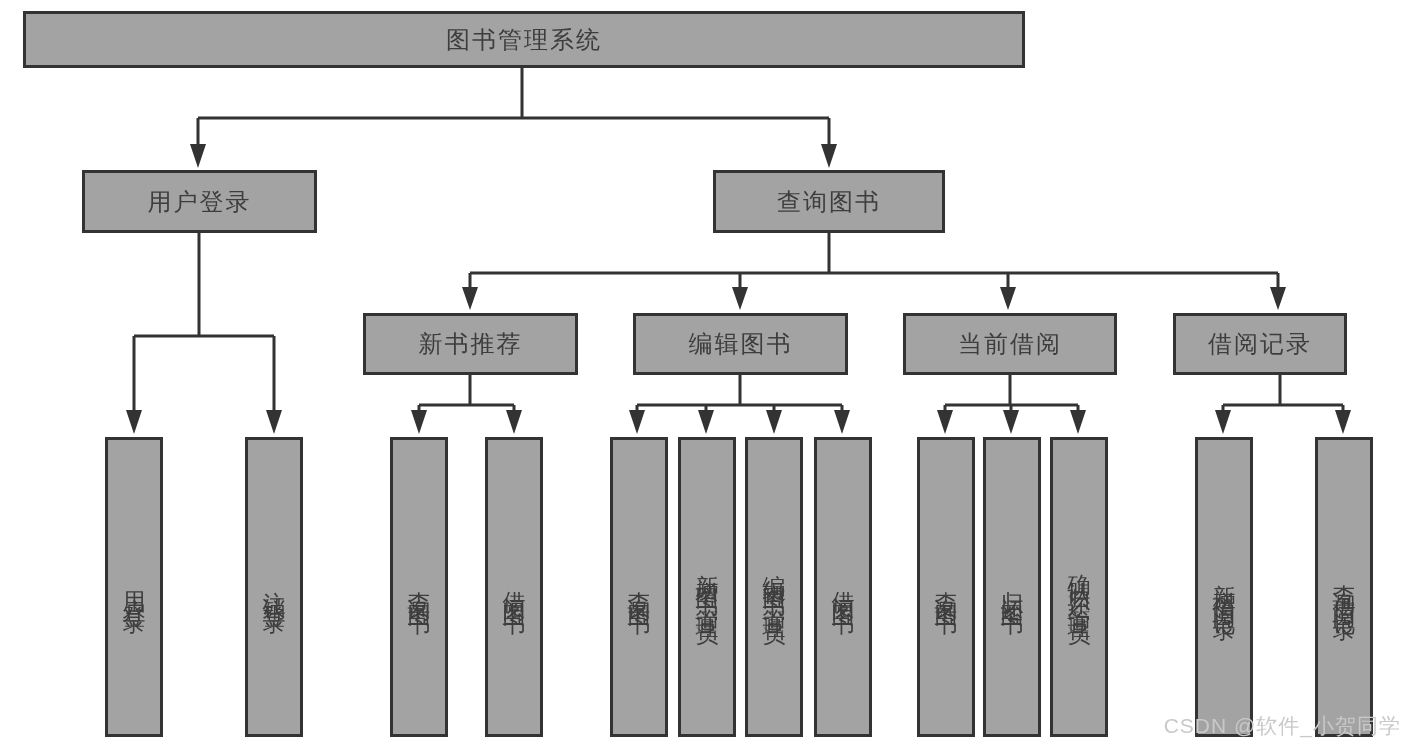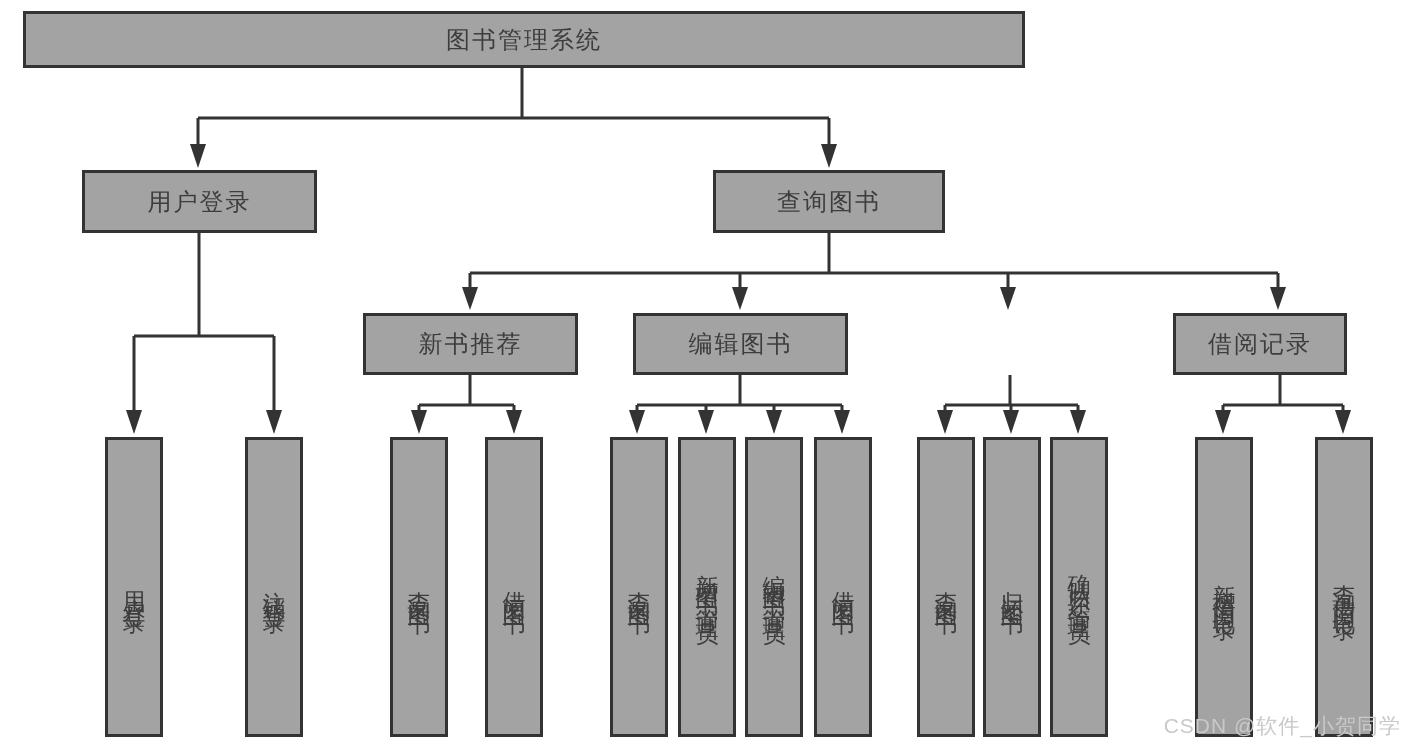--- a/index.html
+++ b/index.html
@@ -84,20 +84,21 @@
     </g>
   </svg>
 
   <div class="node h" style="left:23px;top:11px;width:1002px;height:57px">图书管理系统</div>
 
   <div class="node h" style="left:82px;top:170px;width:235px;height:63px">用户登录</div>
   <div class="node h" style="left:713px;top:170px;width:232px;height:63px">查询图书</div>
 
   <div class="node h" style="left:363px;top:313px;width:215px;height:62px">新书推荐</div>
   <div class="node h" style="left:633px;top:313px;width:215px;height:62px">编辑图书</div>
+  <div class="node h" style="left:903px;top:313px;width:214px;height:62px">当前借阅</div>
   <div class="node h" style="left:1173px;top:313px;width:174px;height:62px">借阅记录</div>
 
   <div class="node v" style="left:105px;top:437px;width:58px;height:300px">用户登录</div>
   <div class="node v" style="left:245px;top:437px;width:58px;height:300px">注销登录</div>
 
   <div class="node v" style="left:390px;top:437px;width:58px;height:300px">查询图书</div>
   <div class="node v" style="left:485px;top:437px;width:58px;height:300px">借阅图书</div>
 
   <div class="node v" style="left:610px;top:437px;width:58px;height:300px">查询图书</div>
   <div class="node v" style="left:678px;top:437px;width:58px;height:300px">新增图书（管理员）</div>

